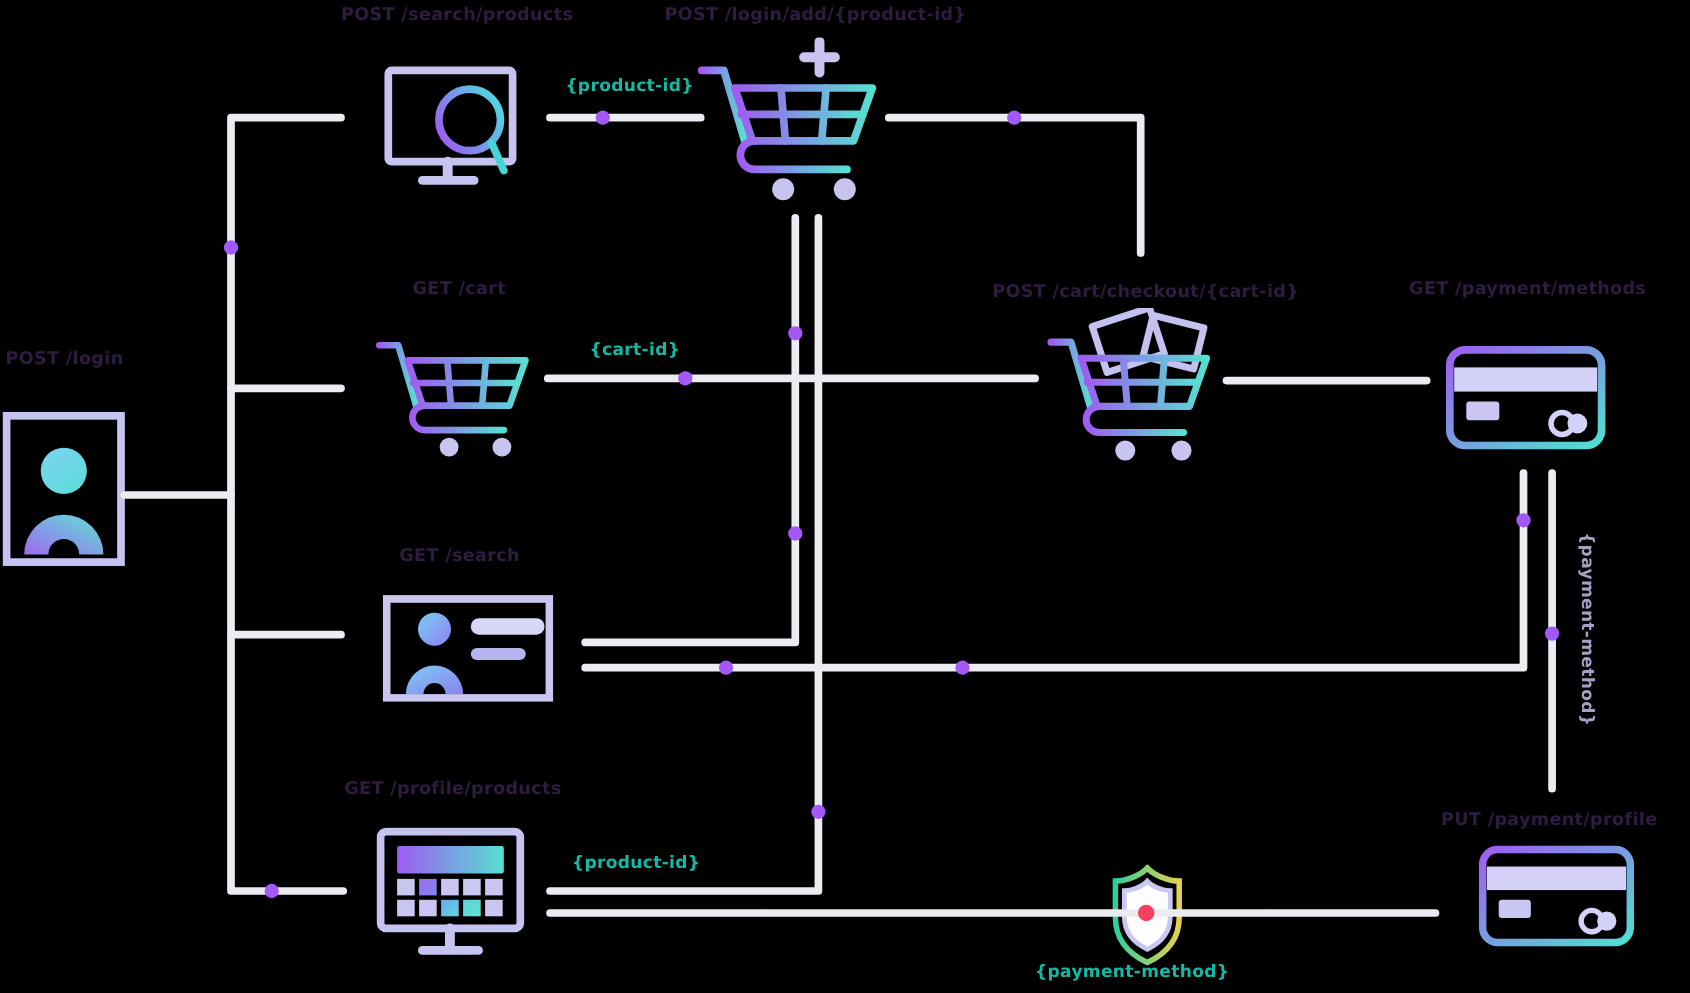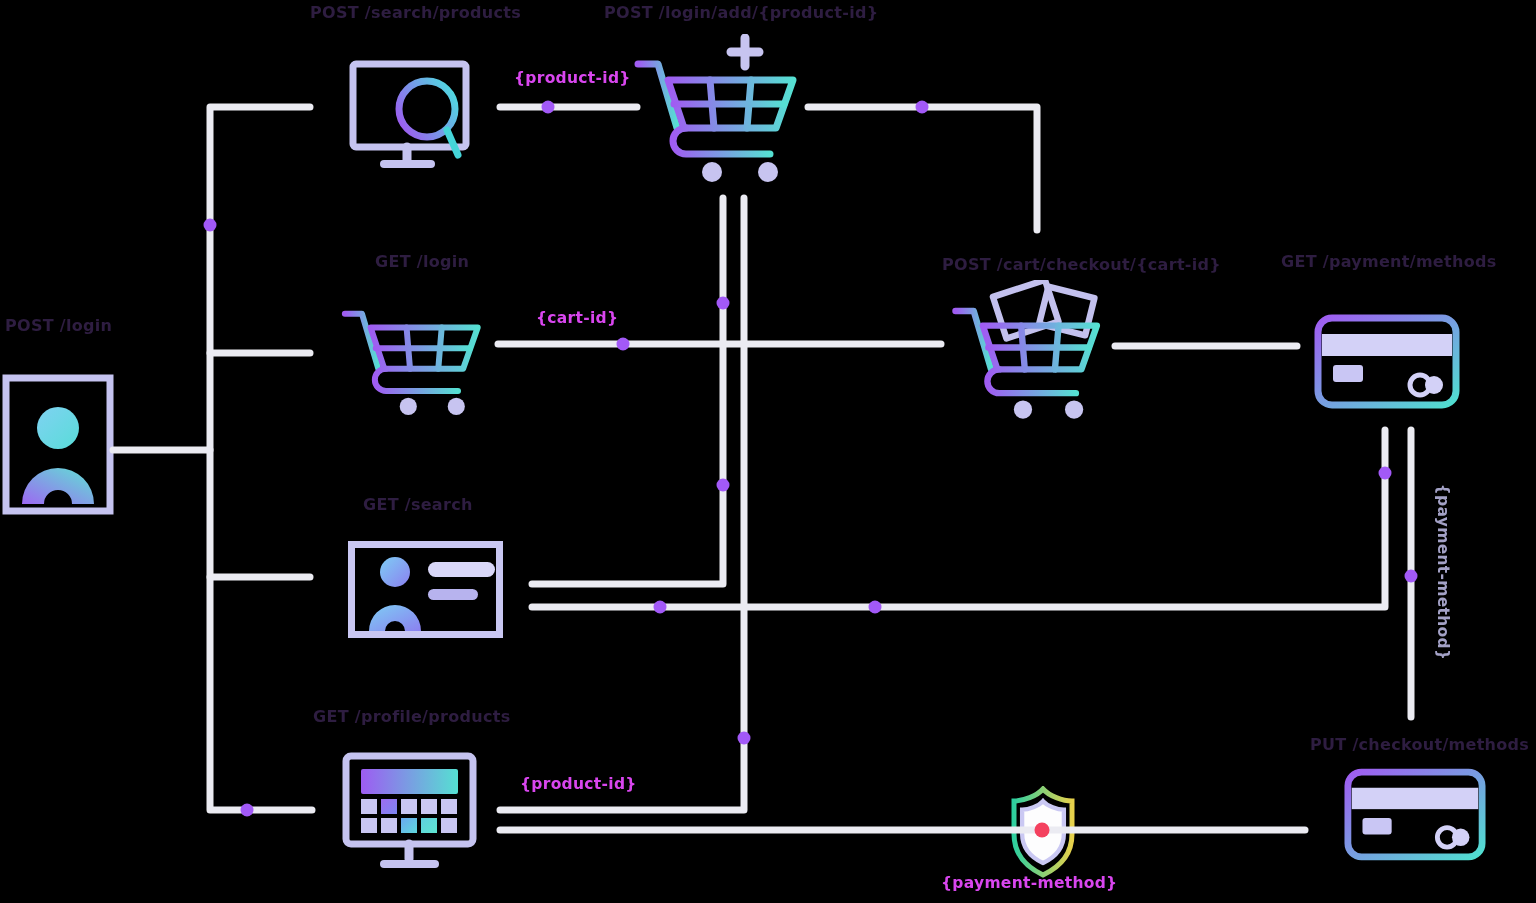--- a/index.html
+++ b/index.html
@@ -2,21 +2,21 @@
 <html><head>
 <meta charset="utf-8">
 <style>
   html,body{margin:0;padding:0;background:#000;width:1536px;height:903px;overflow:hidden;}
   #stage{position:relative;width:1536px;height:903px;background:#000;
          font-family:"DejaVu Sans","Liberation Sans",sans-serif;}
   .abs{position:absolute;}
   svg{display:block;}
   .ep{position:absolute;font-size:16px;font-weight:700;color:#2e1d41;
       letter-spacing:0.3px;white-space:nowrap;}
-  .edge{position:absolute;font-size:15.5px;font-weight:700;color:#d946ef;
+  .edge{position:absolute;font-size:15.5px;font-weight:700;color:#14b8a6;
         letter-spacing:0.3px;white-space:nowrap;}
   .edge-rot{position:absolute;left:1443px;top:572px;font-size:15.5px;font-weight:700;
         color:#a3a1c6;letter-spacing:0.3px;white-space:nowrap;
         transform:translate(-50%,-50%) rotate(90deg);}
 </style>
 </head>
 <body>
 
 <div id="stage">
 
@@ -228,27 +228,27 @@
       <circle cx="744" cy="738" r="6.5"></circle>
       <circle cx="247" cy="810" r="6.5"></circle>
       <circle cx="1385" cy="473" r="6.5"></circle>
       <circle cx="1411" cy="576" r="6.5"></circle>
     </g>
     <circle cx="1042" cy="830" r="7.5" fill="#f4415f"></circle>
   </svg>
 
   <div class="ep" style="left:310px;top:3px">POST /search/products</div>
   <div class="ep" style="left:604px;top:3px">POST /login/add/{product-id}</div>
-  <div class="ep" style="left:375px;top:252px">GET /login</div>
-  <div class="ep" style="left:942px;top:255px">POST /cart/checkout/{cart-id}</div>
+  <div class="ep" style="left:375px;top:252px">GET /cart</div>
+  <div class="ep" style="left:902px;top:255px">POST /cart/checkout/{cart-id}</div>
   <div class="ep" style="left:1281px;top:252px">GET /payment/methods</div>
   <div class="ep" style="left:5px;top:316px">POST /login</div>
   <div class="ep" style="left:363px;top:495px">GET /search</div>
   <div class="ep" style="left:313px;top:707px">GET /profile/products</div>
-  <div class="ep" style="left:1310px;top:735px">PUT /checkout/methods</div>
+  <div class="ep" style="left:1310px;top:735px">PUT /payment/profile</div>
 
   <div class="edge" style="left:514px;top:69px">{product-id}</div>
   <div class="edge" style="left:536px;top:309px">{cart-id}</div>
   <div class="edge" style="left:520px;top:775px">{product-id}</div>
   <div class="edge" style="left:941px;top:874px">{payment-method}</div>
   <div class="edge-rot">{payment-method}</div>
 
 </div>
 
 </body></html>

